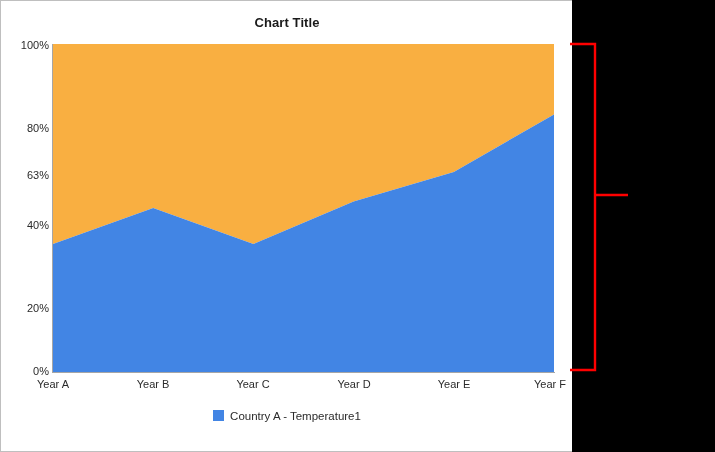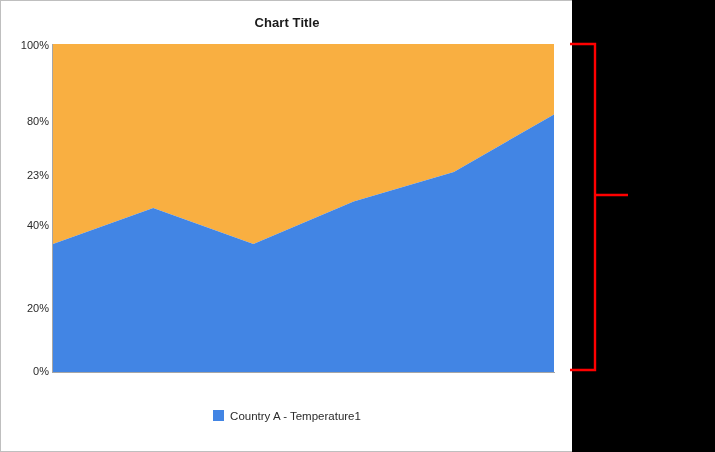--- a/index.html
+++ b/index.html
@@ -129,37 +129,45 @@
 <div id="root">
 
   <div class="black-region"></div>
 
   <div class="chart-panel">
 
     <div class="chart-title">Chart Title</div>
 
     <div class="ytick-wrap">
       <div class="ytick" style="top:44px">100%</div>
-      <div class="ytick" style="top:120px">80%</div>
-      <div class="ytick" style="top:174px">23%</div>
+      <div class="ytick" style="top:127px">80%</div>
+      <div class="ytick" style="top:174px">63%</div>
       <div class="ytick" style="top:224px">40%</div>
       <div class="ytick" style="top:307px">20%</div>
       <div class="ytick" style="top:370px">0%</div>
     </div>
 
     <div class="plot-area">
       <svg id="plot-svg" width="501" height="328" viewBox="0 0 501 328">
         <polygon id="series-1-area" points="0.00,0.00 100.20,0.00 200.40,0.00 300.60,0.00 400.80,0.00 501.00,0.00 501.00,70.52 400.80,127.92 300.60,157.44 200.40,200.08 100.20,164.00 0.00,200.08" fill="#f9af41"></polygon>
         <polygon id="series-0-area" points="0.00,200.08 100.20,164.00 200.40,200.08 300.60,157.44 400.80,127.92 501.00,70.52 501,328 0,328" fill="#4285e4"></polygon>
       </svg>
     </div>
 
     <div class="axis-y"></div>
     <div class="axis-x"></div>
 
+    <div class="xtick-wrap">
+      <div class="xtick" style="left:0px">Year A</div>
+      <div class="xtick" style="left:100px">Year B</div>
+      <div class="xtick" style="left:200px">Year C</div>
+      <div class="xtick" style="left:301px">Year D</div>
+      <div class="xtick" style="left:401px">Year E</div>
+      <div class="xtick" style="left:497px">Year F</div>
+    </div>
 
     <div class="legend">
       <div class="legend-item">
         <span class="legend-swatch" id="swatch-0" style="background: rgb(66, 133, 228);"></span>
         <span class="legend-label">Country A - Temperature1</span>
       </div>
     </div>
 
   </div>
 

